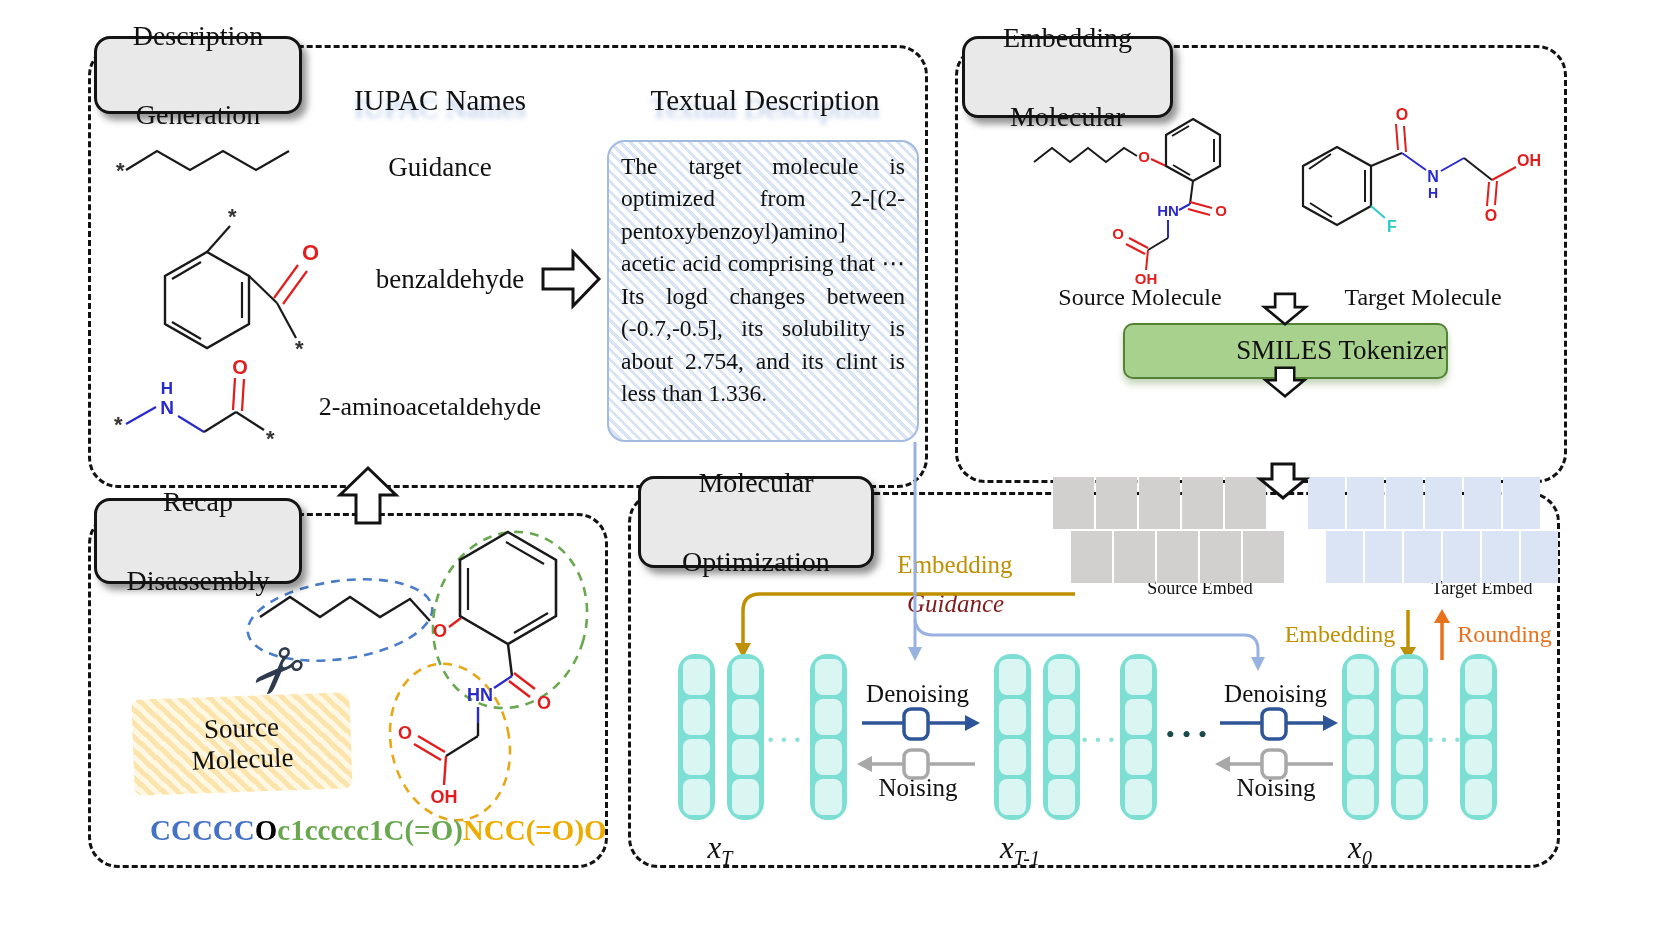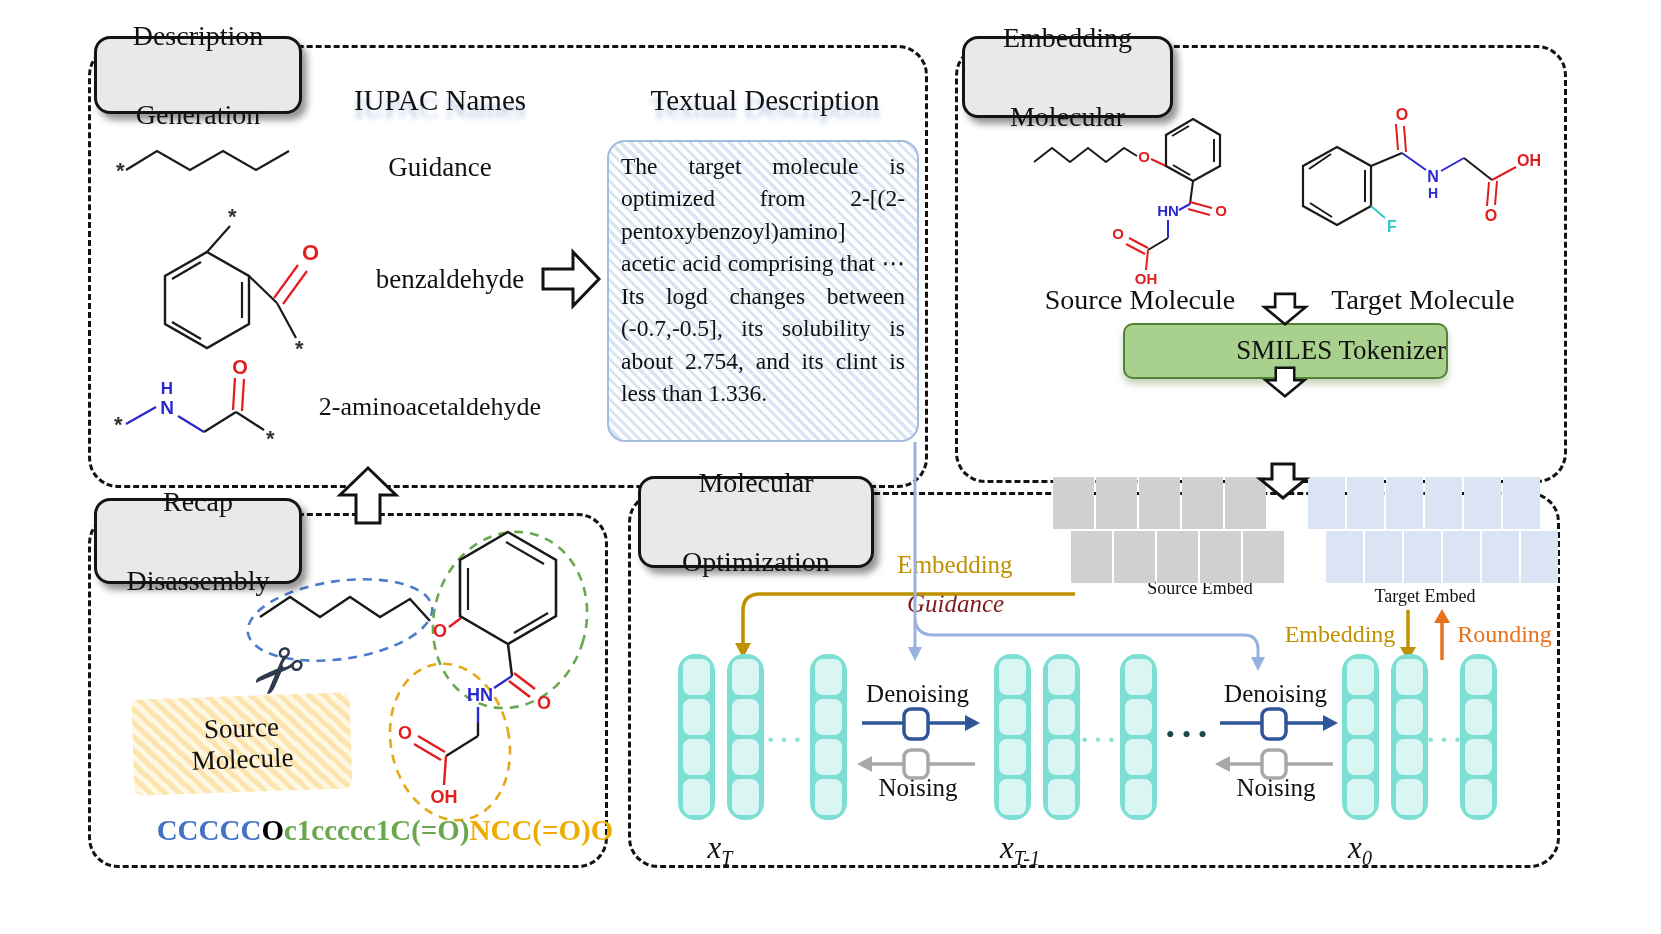--- a/index.html
+++ b/index.html
@@ -30,38 +30,38 @@
            background:repeating-linear-gradient(45deg,rgba(174,195,229,0.45) 0 3px,rgba(255,255,255,0) 3px 7px);
            font-size:23.5px;line-height:1.38;text-align:justify;z-index:4;}
   .blockarrow{position:absolute;z-index:7;}
   .gbox{position:absolute;left:1123px;width:325px;box-sizing:border-box;border-radius:10px;
         display:flex;flex-direction:column;align-items:flex-end;justify-content:center;
         font-size:27px;line-height:1.15;z-index:5;}
   #tok{top:323px;height:56px;background:#a9d18e;border:2.5px solid #538135;
        box-shadow:0 5px 7px rgba(84,130,53,0.35);}
   #plm{top:392px;height:80px;background:#ffe599;border:2.5px solid #bf9000;
        box-shadow:0 5px 7px rgba(191,144,0,0.35);}
-  .mlabel{position:absolute;font-size:28px;text-align:center;}
+  .mlabel{position:absolute;font-size:24px;text-align:center;}
   #sml{left:1040px;top:284px;width:200px;}
   #tml{left:1328px;top:284px;width:190px;}
   .patch{position:absolute;left:133px;top:696px;width:218px;height:96px;border-radius:8px;
          transform:rotate(-2deg);display:flex;flex-direction:column;align-items:center;justify-content:center;
          background:repeating-linear-gradient(45deg,#fce5ad 0 5px,#fdf7e4 5px 10px);
          font-size:27px;line-height:1.15;}
   .scissors{position:absolute;left:252px;top:636px;font-size:64px;color:#2e3b4e;
             transform:rotate(-45deg) scaleX(-1);z-index:5;font-family:"DejaVu Sans",sans-serif;}
-  .smiles{position:absolute;left:150px;top:814px;width:470px;text-align:center;
+  .smiles{position:absolute;left:150px;top:814px;width:470px;
           font-size:29px;font-weight:700;}
   .sm-b{color:#4472c4;} .sm-k{color:#000;} .sm-g{color:#6aa84f;} .sm-o{color:#efac00;}
   .embed-row{position:absolute;display:flex;gap:2px;z-index:3;}
   .embed-row .sq{width:41px;height:52px;background:#d2cfcf;}
   .embed-row.tgt .sq{width:37px;background:#dbe4f4;}
   .embedlab{position:absolute;font-size:18px;text-align:center;}
   #selab{left:1085px;top:578px;width:230px;}
-  #telab{left:1335px;top:578px;width:180px;margin-top:8px;}
+  #telab{left:1392px;top:578px;width:180px;}
   .flowlab{position:absolute;font-size:25px;text-align:center;}
   .gold{color:#bf9000;} .gd{color:#7f1d1d;font-style:italic;} .org{color:#e8711c;}
   .tcol{position:absolute;top:654px;width:37px;height:166px;background:#7ddfd3;border-radius:17px;
         box-sizing:border-box;padding:5px;display:flex;flex-direction:column;gap:4px;z-index:3;}
   .tcol .cell{flex:1;background:#d9f6f2;border-radius:8px;}
   .idots{position:absolute;top:724px;font-size:28px;font-weight:700;color:#8ce2d7;
          letter-spacing:4px;text-align:center;}
   .sdots{position:absolute;top:720px;font-size:26px;color:#1b4a4a;letter-spacing:7px;text-align:center;}
   .xlab{position:absolute;top:830px;text-align:center;font-size:31px;font-style:italic;}
   .xlab sub{font-size:20px;}

